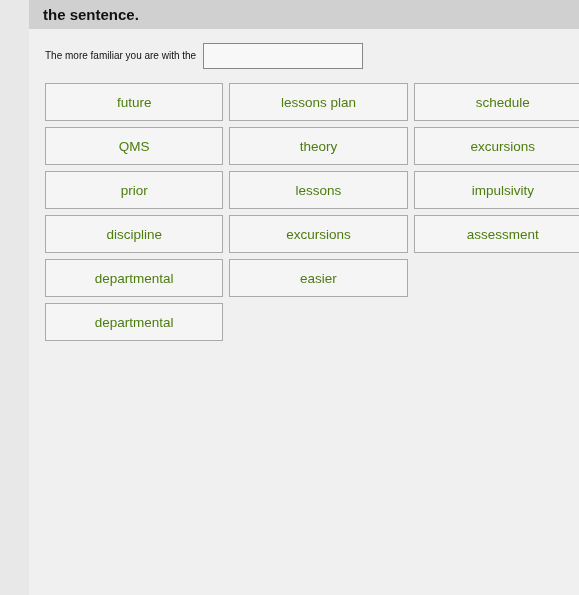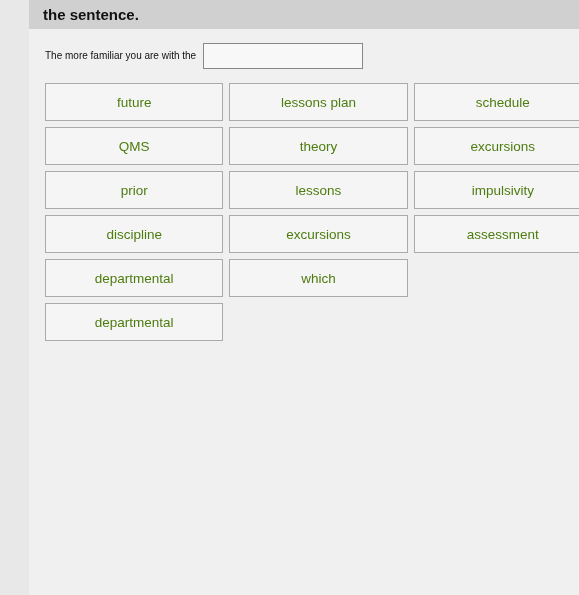--- a/index.html
+++ b/index.html
@@ -129,21 +129,21 @@
         <span>excursions</span>
       </div>
       <div class="word-btn">
         <span>assessment</span>
       </div>
 
       <div class="word-btn">
         <span>departmental</span>
       </div>
       <div class="word-btn">
-        <span>which</span>
+        <span>easier</span>
       </div>
     </div>
 
     <div style="display:grid; grid-template-columns: 1fr 1fr 1fr; gap: 6px; margin-top: 6px;">
       <div class="word-btn">
         <span>departmental</span>
       </div>
     </div>
   </div>
 </div>

